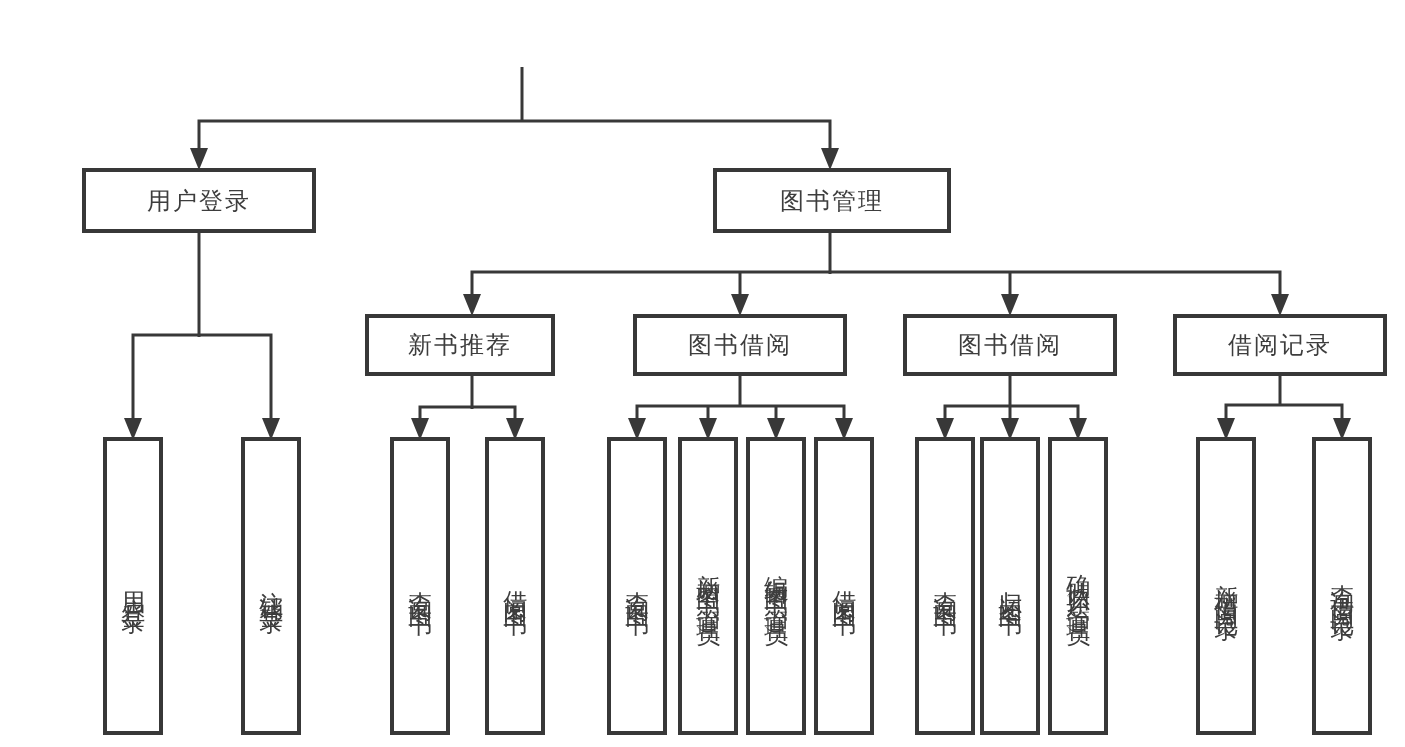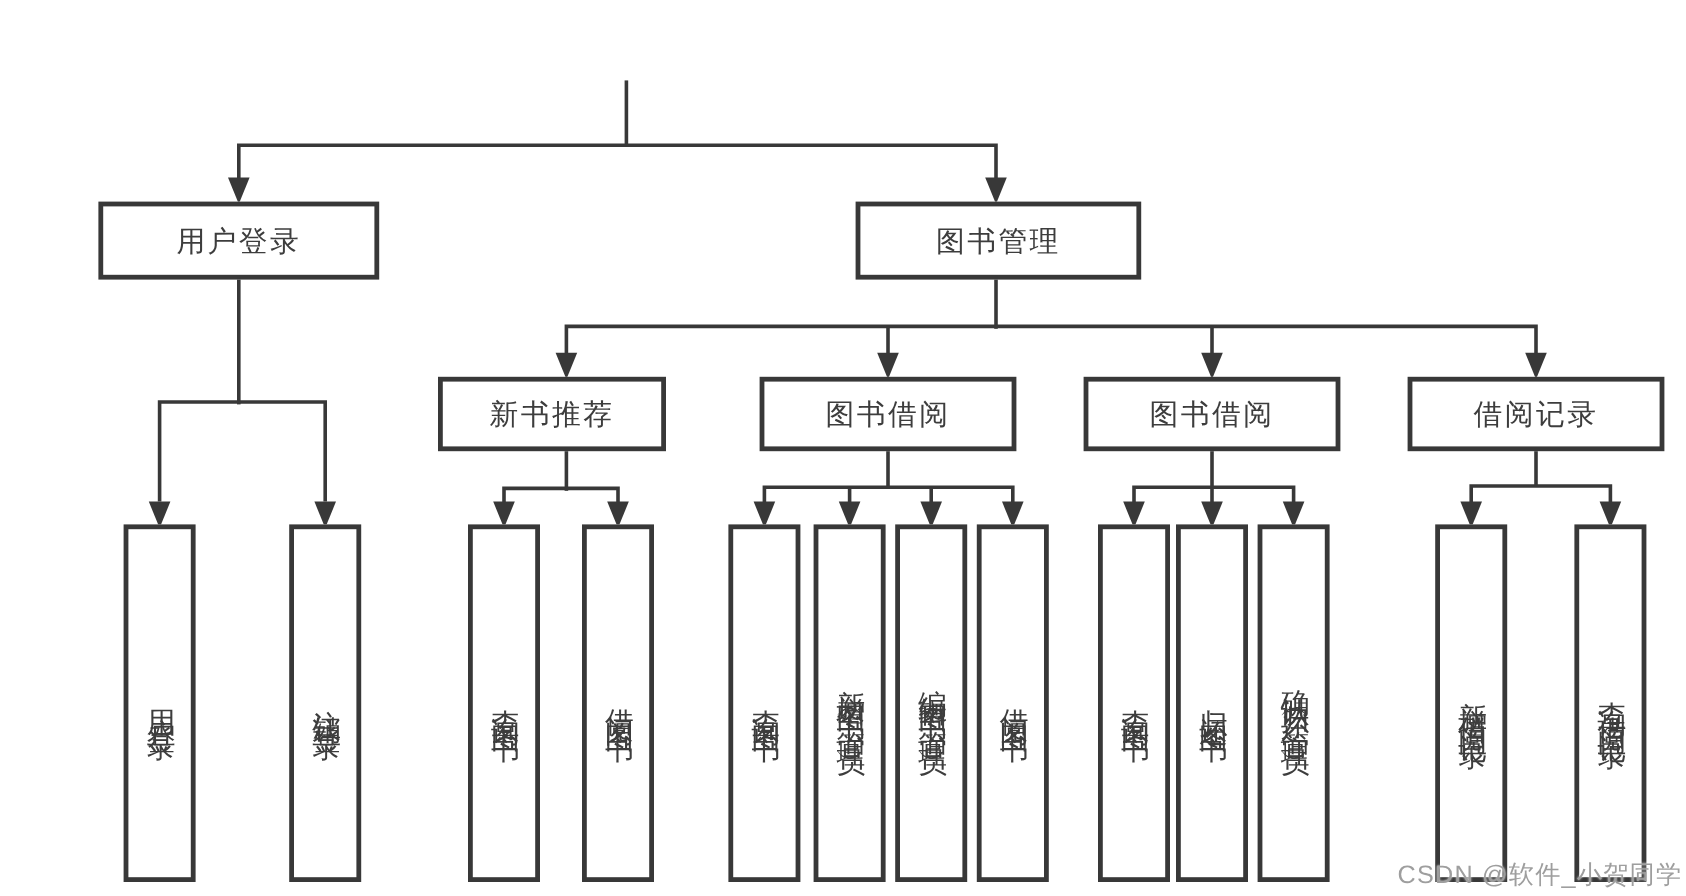--- a/index.html
+++ b/index.html
@@ -148,15 +148,14 @@
     <span class="vlabel">确认归还（管理员）</span>
   </div>
 
   <div class="box" style="left:1196px;top:437px;width:60px;height:298px;">
     <span class="vlabel">新增借阅记录</span>
   </div>
   <div class="box" style="left:1312px;top:437px;width:60px;height:298px;">
     <span class="vlabel">查询借阅记录</span>
   </div>
 
-  <div class="watermark">CSDN @软件_小贺同学</div>
 
 </div>
 
 </body></html>

